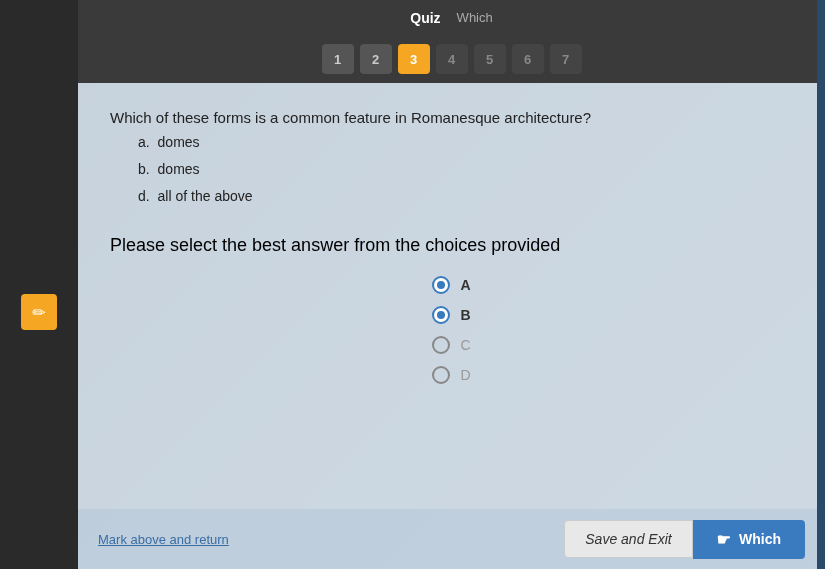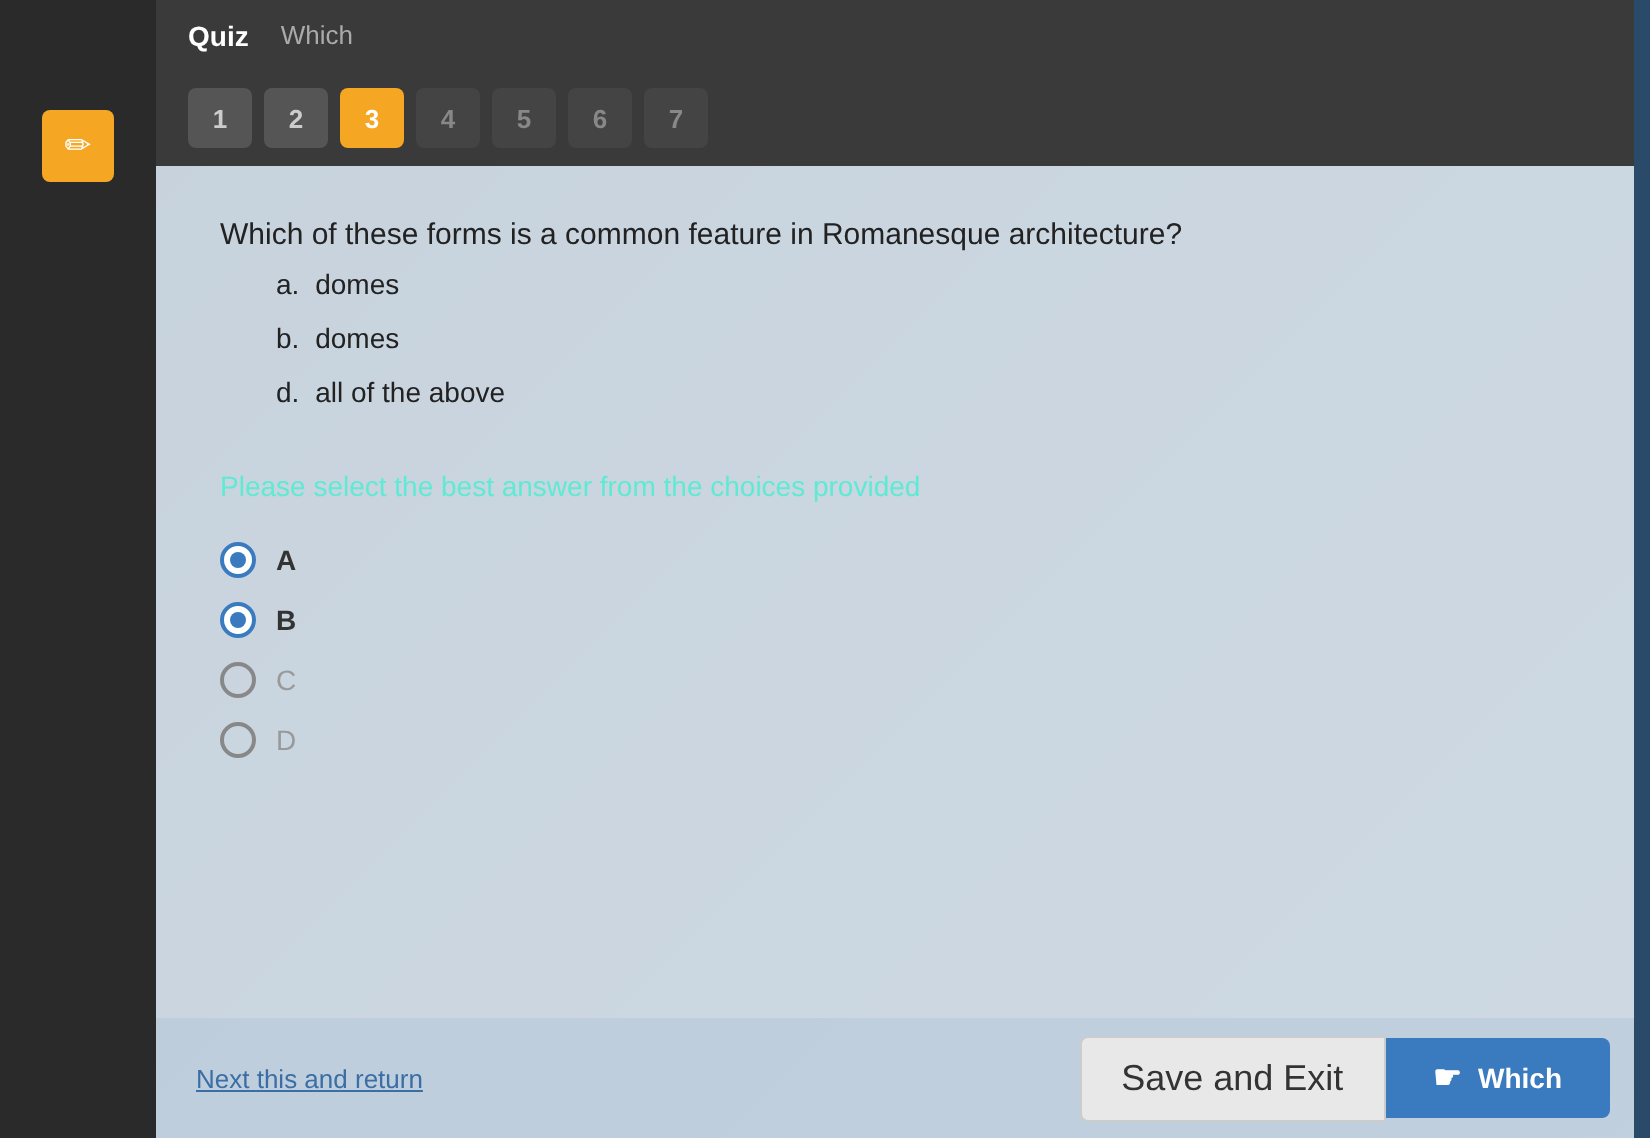--- a/index.html
+++ b/index.html
@@ -1,15 +1,15 @@
 <!DOCTYPE html>
 <html><head>
   <meta charset="utf-8">
   <style>
-    * { box-sizing: border-box; margin: 0; padding: 0; }
+    * { box-sizing: border-box; margin: 0; padding: 0; justify-content: center; }
     body {
       width: 825px;
       height: 569px;
       overflow: hidden;
       font-family: Arial, sans-serif;
       background: #5a6a7a;
       position: relative;
     }
 
     
@@ -136,22 +136,22 @@
 
     .answer-list li {
       font-size: 14px;
       color: #222;
       margin-bottom: 6px;
       line-height: 1.5;
       margin-left: 28px;
     }
 
     .instruction-text {
-      font-size: 14px;
-      color: #5eead4;
+      font-size: 18px;
+      color: #000000;
       margin-bottom: 20px;
       font-weight: 500;
     }
 
     .radio-group {
       display: flex;
       flex-direction: column;
       gap: 12px;
     }
 
@@ -221,24 +221,25 @@
     .footer-right {
       display: flex;
       align-items: center;
       gap: 0;
     }
 
     .save-exit-btn {
       background: #e8e8e8;
       border: 1px solid #ccc;
       color: #333;
-      font-size: 18px;
+      font-size: 14px;
       padding: 10px 20px;
       cursor: pointer;
       border-radius: 4px 0 0 4px;
+      font-style: italic;
     }
 
     .next-btn {
       background: #3a7abf;
       border: none;
       color: #fff;
       font-size: 14px;
       font-weight: bold;
       padding: 10px 24px;
       cursor: pointer;
@@ -318,21 +319,21 @@
       <span class="radio-label dim">C</span>
     </div>
     <div class="radio-option">
       <div class="radio-circle"></div>
       <span class="radio-label dim">D</span>
     </div>
   </div>
 </div>
 
 <div class="footer-bar">
-  <span class="mark-return-link">Next this and return</span>
+  <span class="mark-return-link">Mark above and return</span>
   <div class="footer-right">
     <button class="save-exit-btn">Save and Exit</button>
     <button class="next-btn">
       <span style="font-size:16px;">☛</span>
       <span>Which</span>
     </button>
   </div>
 </div>
 
 <div class="right-strip"></div>

